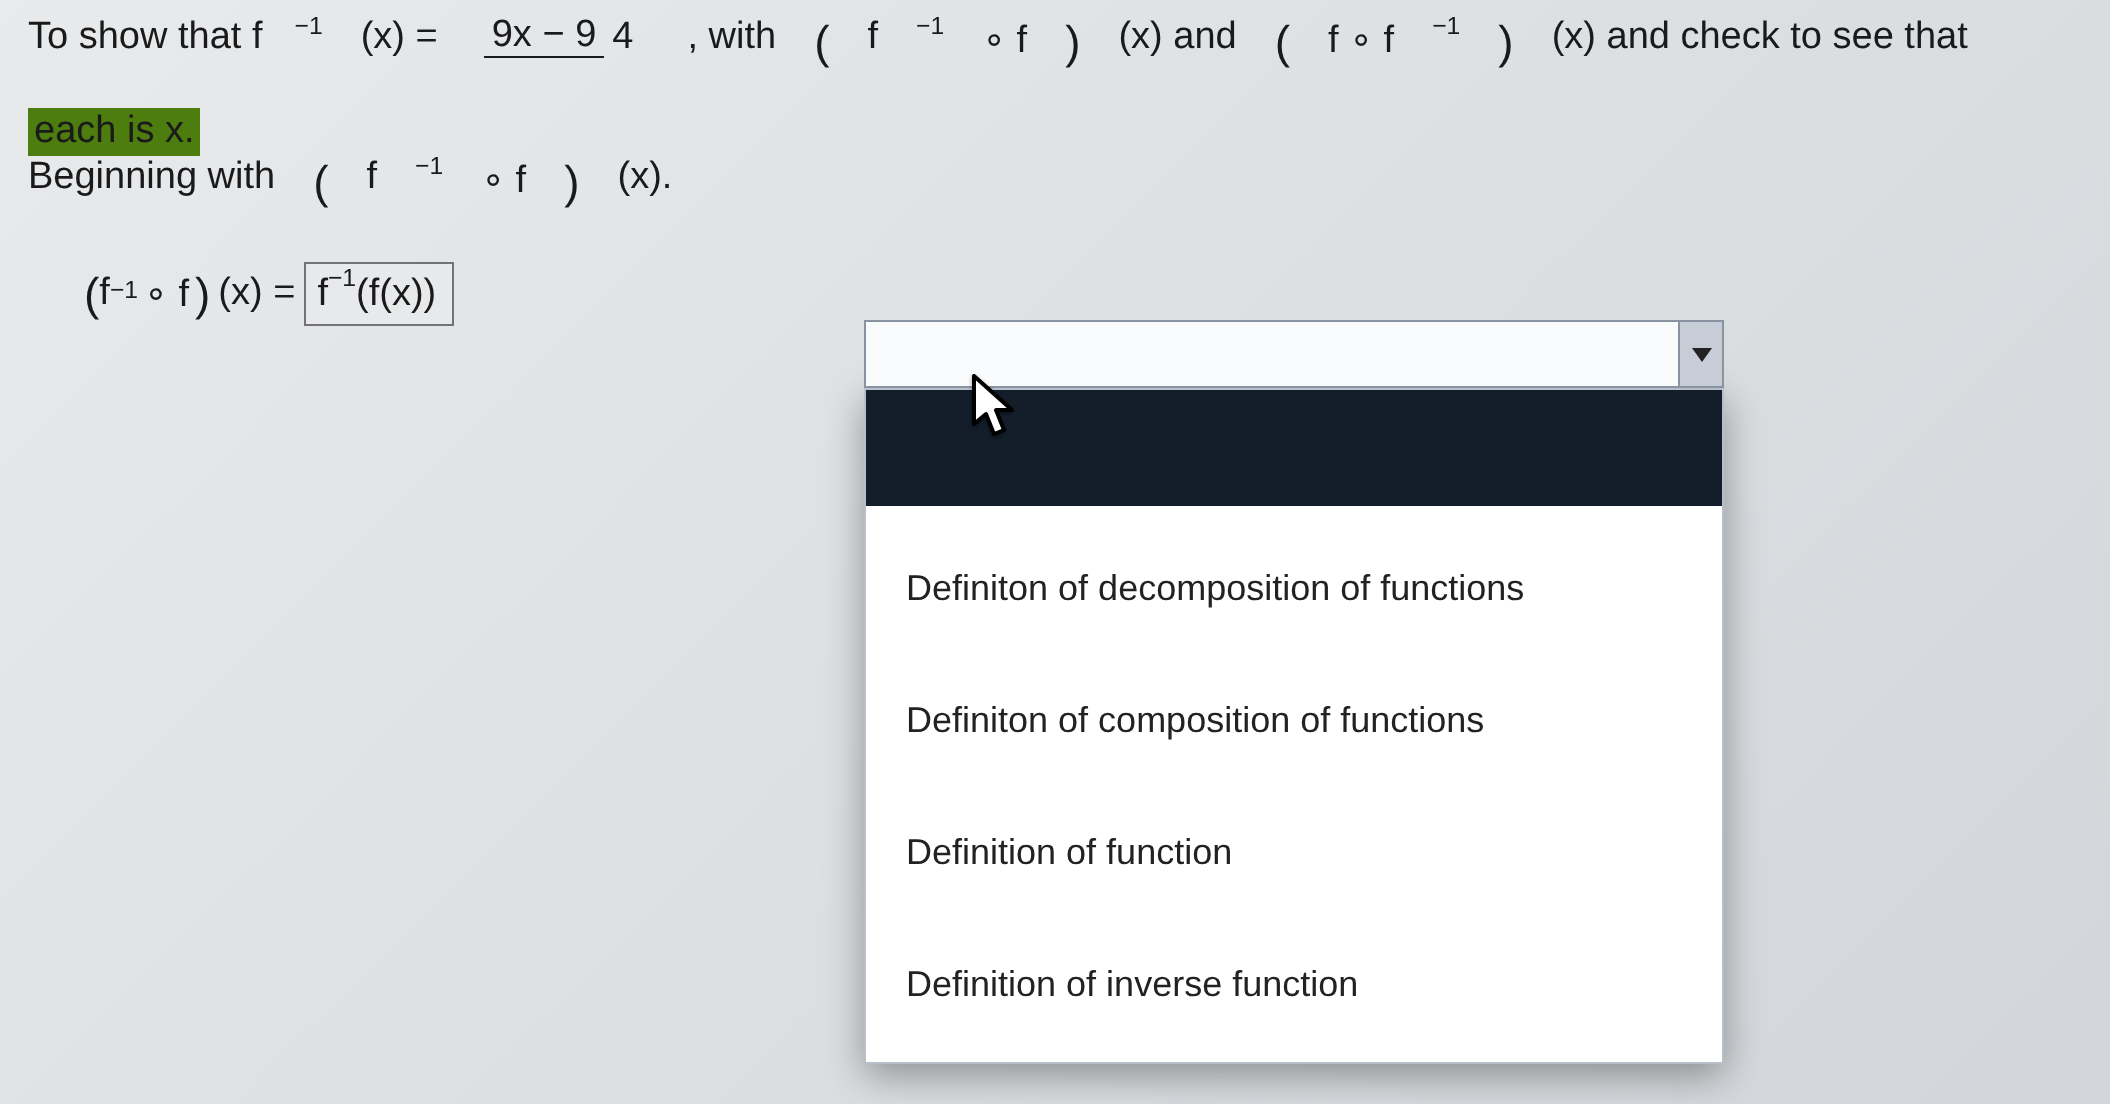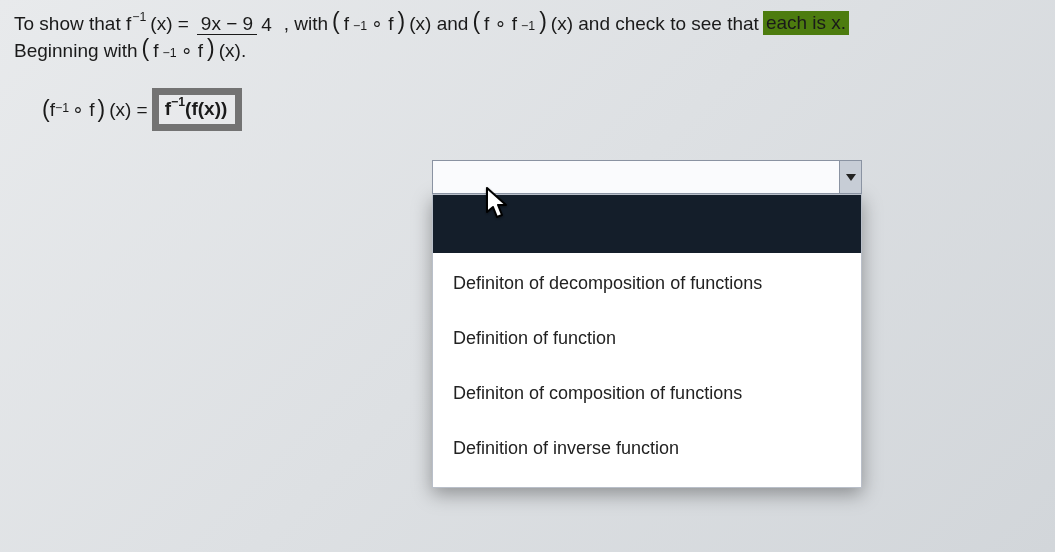--- a/index.html
+++ b/index.html
@@ -7,41 +7,40 @@
       width: 1055px;
       height: 552px;
       background: linear-gradient(135deg, #e8eaec 0%, #dde0e3 50%, #d2d6da 100%);
       font-family: Arial, Helvetica, sans-serif;
       font-size: 19px;
       color: #1a1a1a;
       position: relative;
       overflow: hidden;
       padding: 8px 14px;
     }
-    .line1 { display: flex; align-items: flex-end; flex-wrap: wrap; gap: 4px; }
+    .line1 { display: flex; align-items: flex-start; flex-wrap: wrap; gap: 19px; }
     .frac {
       display: inline-flex;
       flex-direction: row;
       align-items: center;
       vertical-align: middle;
       margin: 0 4px;
       line-height: 1.05;
     }
     .frac .num { border-bottom: 1.5px solid #1a1a1a; padding: 0 4px; }
     .frac .den { padding: 0 4px; }
     .sup { font-size: 0.65em; vertical-align: super; position: relative; top: -2px;}
     .hl { background: #4d7c0f; padding: 1px 3px; }
     .row-begin { }
     .row-eq { margin-top: 26px; margin-left: 28px; display: flex; align-items: center; }
     .boxed {
-      border: 7px solid #737373;
+      border: 1px solid #737373;
       padding: 2px 8px 4px 6px;
       background: rgba(255,255,255,0.15);
       display: inline-block;
-      font-weight: bold;
     }
     .big { font-size: 23px; }
     .dropdown-area {
       position: absolute;
       left: 432px;
       top: 160px;
       width: 430px;
     }
     .dd-field {
       width: 430px;
@@ -61,21 +60,21 @@
     .dd-arrow svg { width: 10px; height: 10px; }
     .dd-list {
       margin-top: 0;
       width: 430px;
       background: #fff;
       border: 1px solid #b9bfc9;
       box-shadow: 0 6px 18px rgba(0,0,0,0.35);
       padding-bottom: 14px;
     }
     .dd-item {
-      padding: 20px 20px 14px 20px;
+      padding: 31px 20px 14px 20px;
       font-size: 18px;
       color: #222;
       cursor: pointer;
     }
     .dd-item.selected {
       background: #141e2a;
       color: #141e2a;
       height: 58px;
     }
     .cursor {
@@ -140,22 +139,22 @@
     <span></span>
     <span class="dd-arrow">
       <svg viewBox="0 0 10 10">
           <polygon points="0,2 10,2 5,9" fill="#222"></polygon>
         </svg>
     </span>
   </div>
   <div class="dd-list">
     <div class="dd-item selected"></div>
     <div class="dd-item">Definiton of decomposition of functions</div>
+    <div class="dd-item">Definiton of composition of functions</div>
     <div class="dd-item">Definition of function</div>
-    <div class="dd-item">Definiton of composition of functions</div>
     <div class="dd-item">Definition of inverse function</div>
   </div>
 </div>
 
 <div class="cursor">
   <svg width="34" height="40" viewBox="0 0 34 40">
     <path d="M5 2 L5 26 L11 21 L15 31 L20 29 L16 19 L24 19 Z" fill="#fff" stroke="#000" stroke-width="2" stroke-linejoin="round"></path>
   </svg>
 </div>
 

